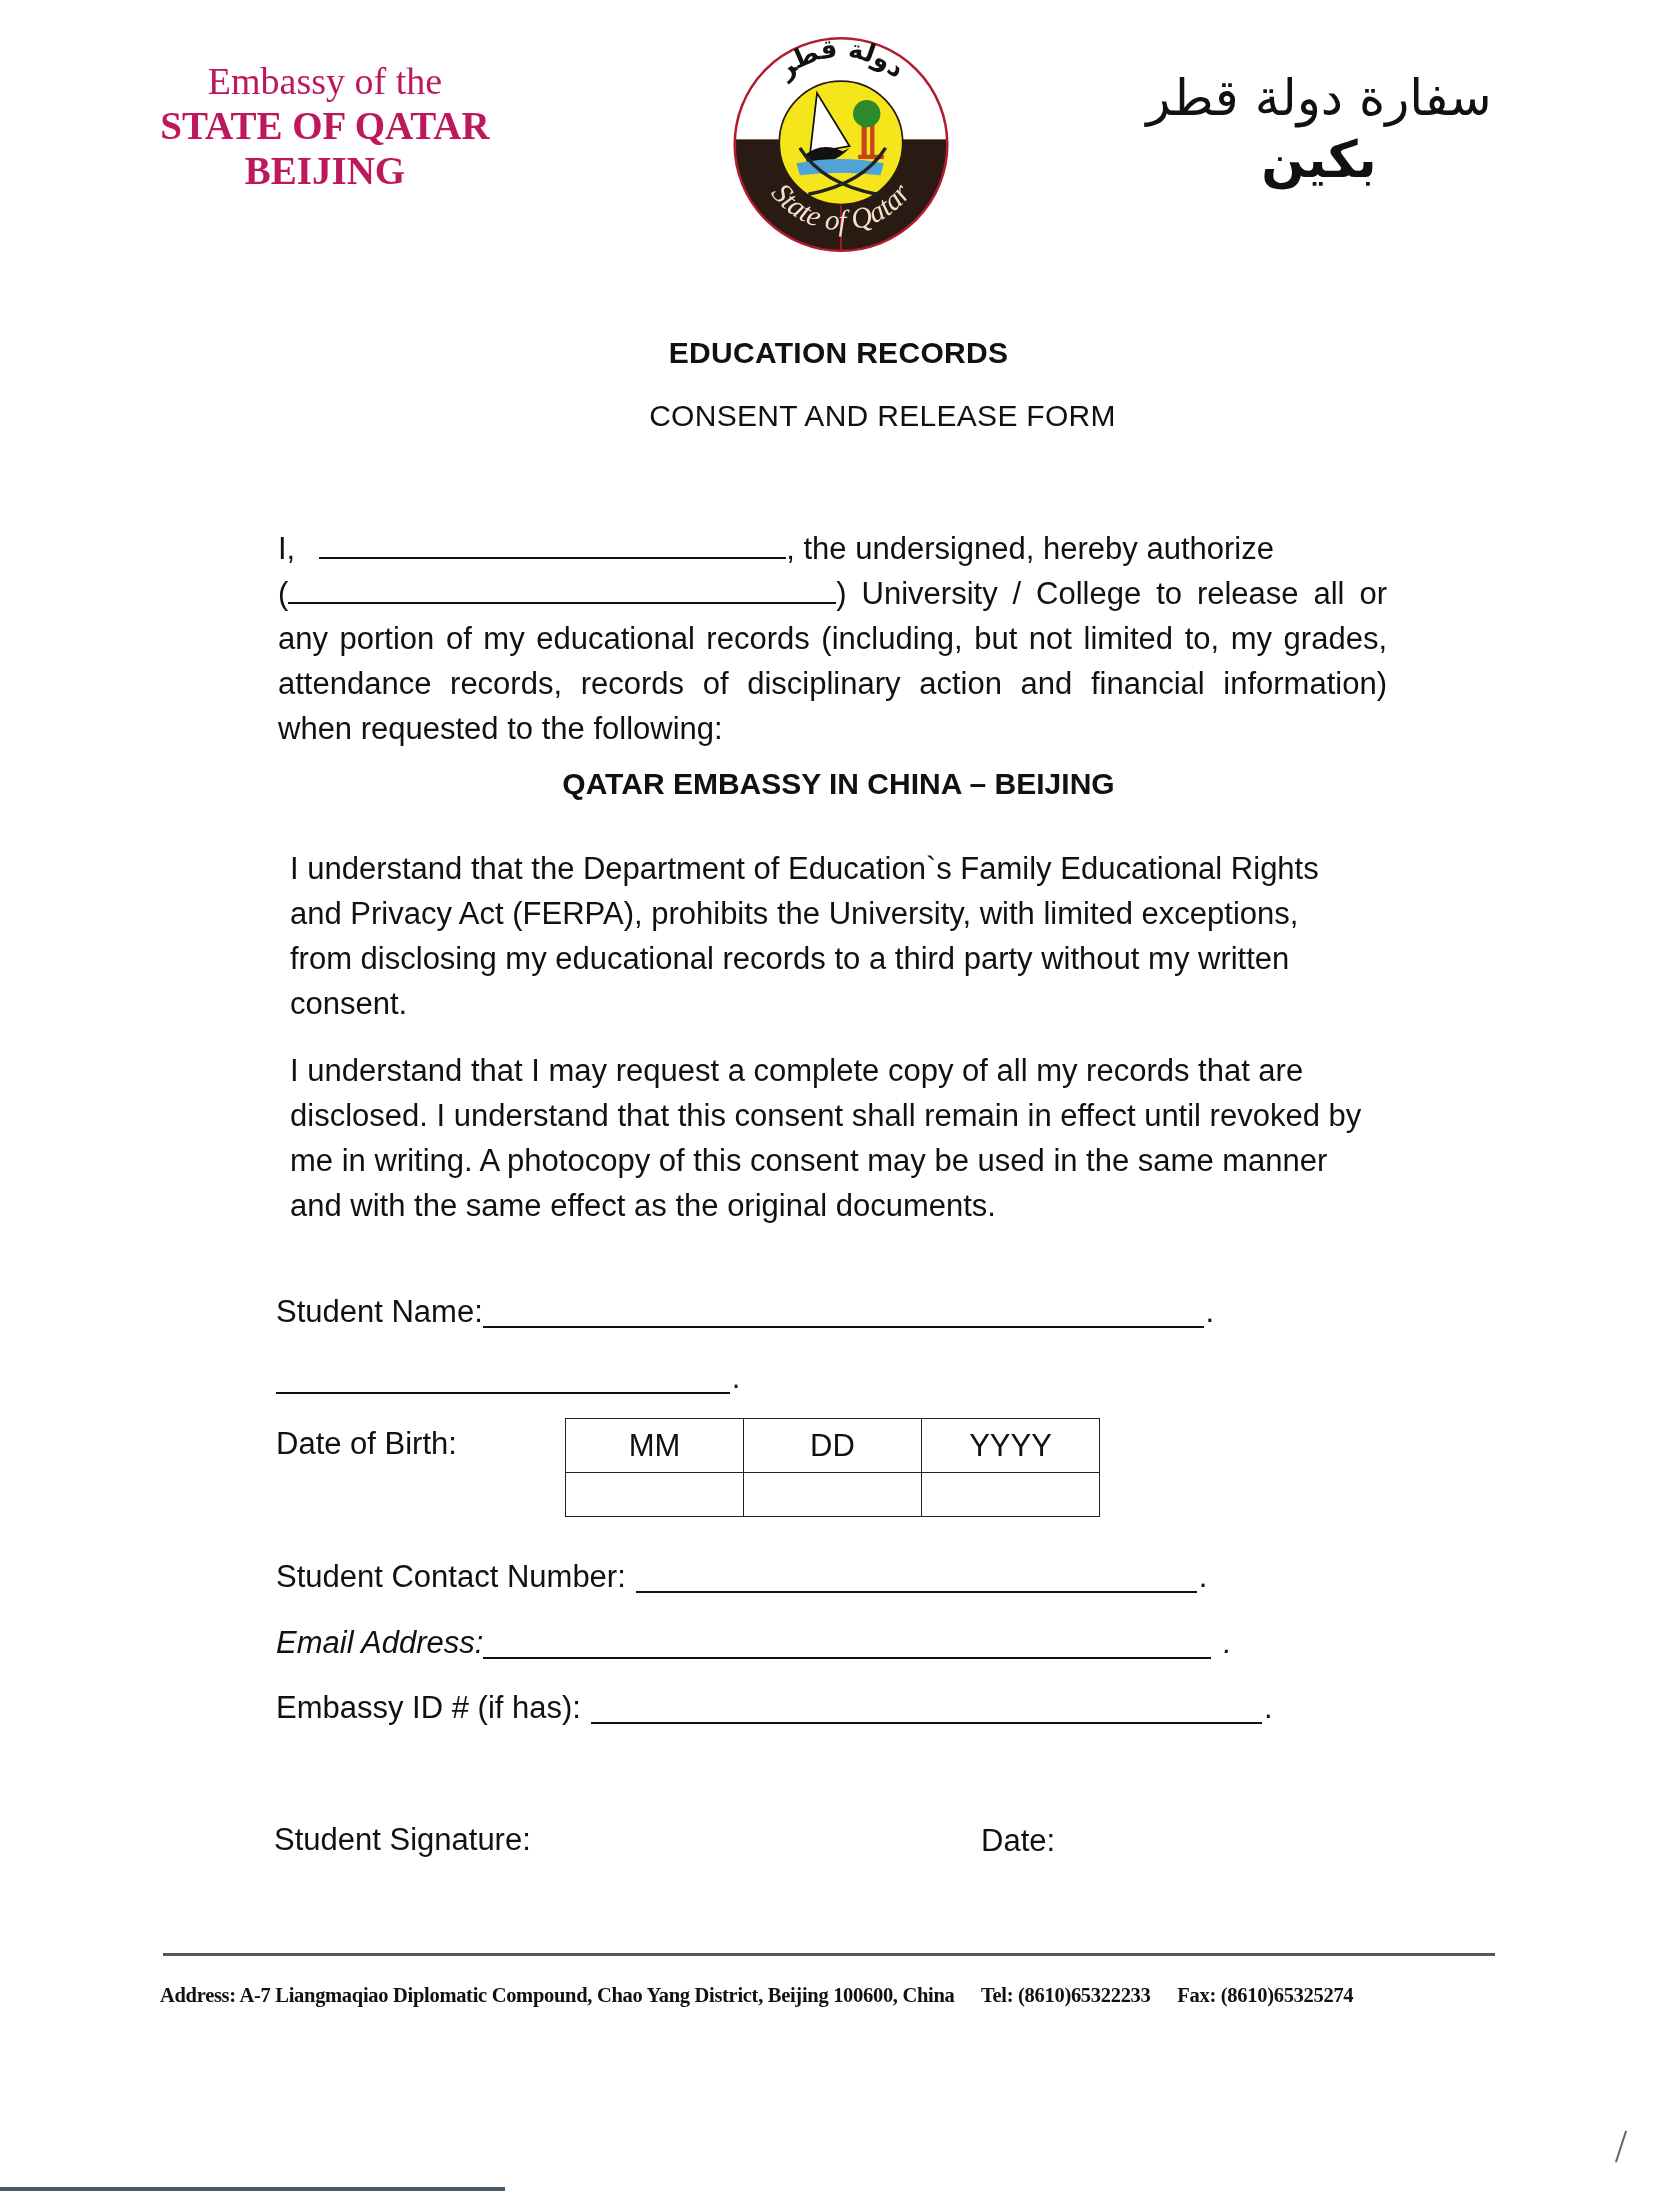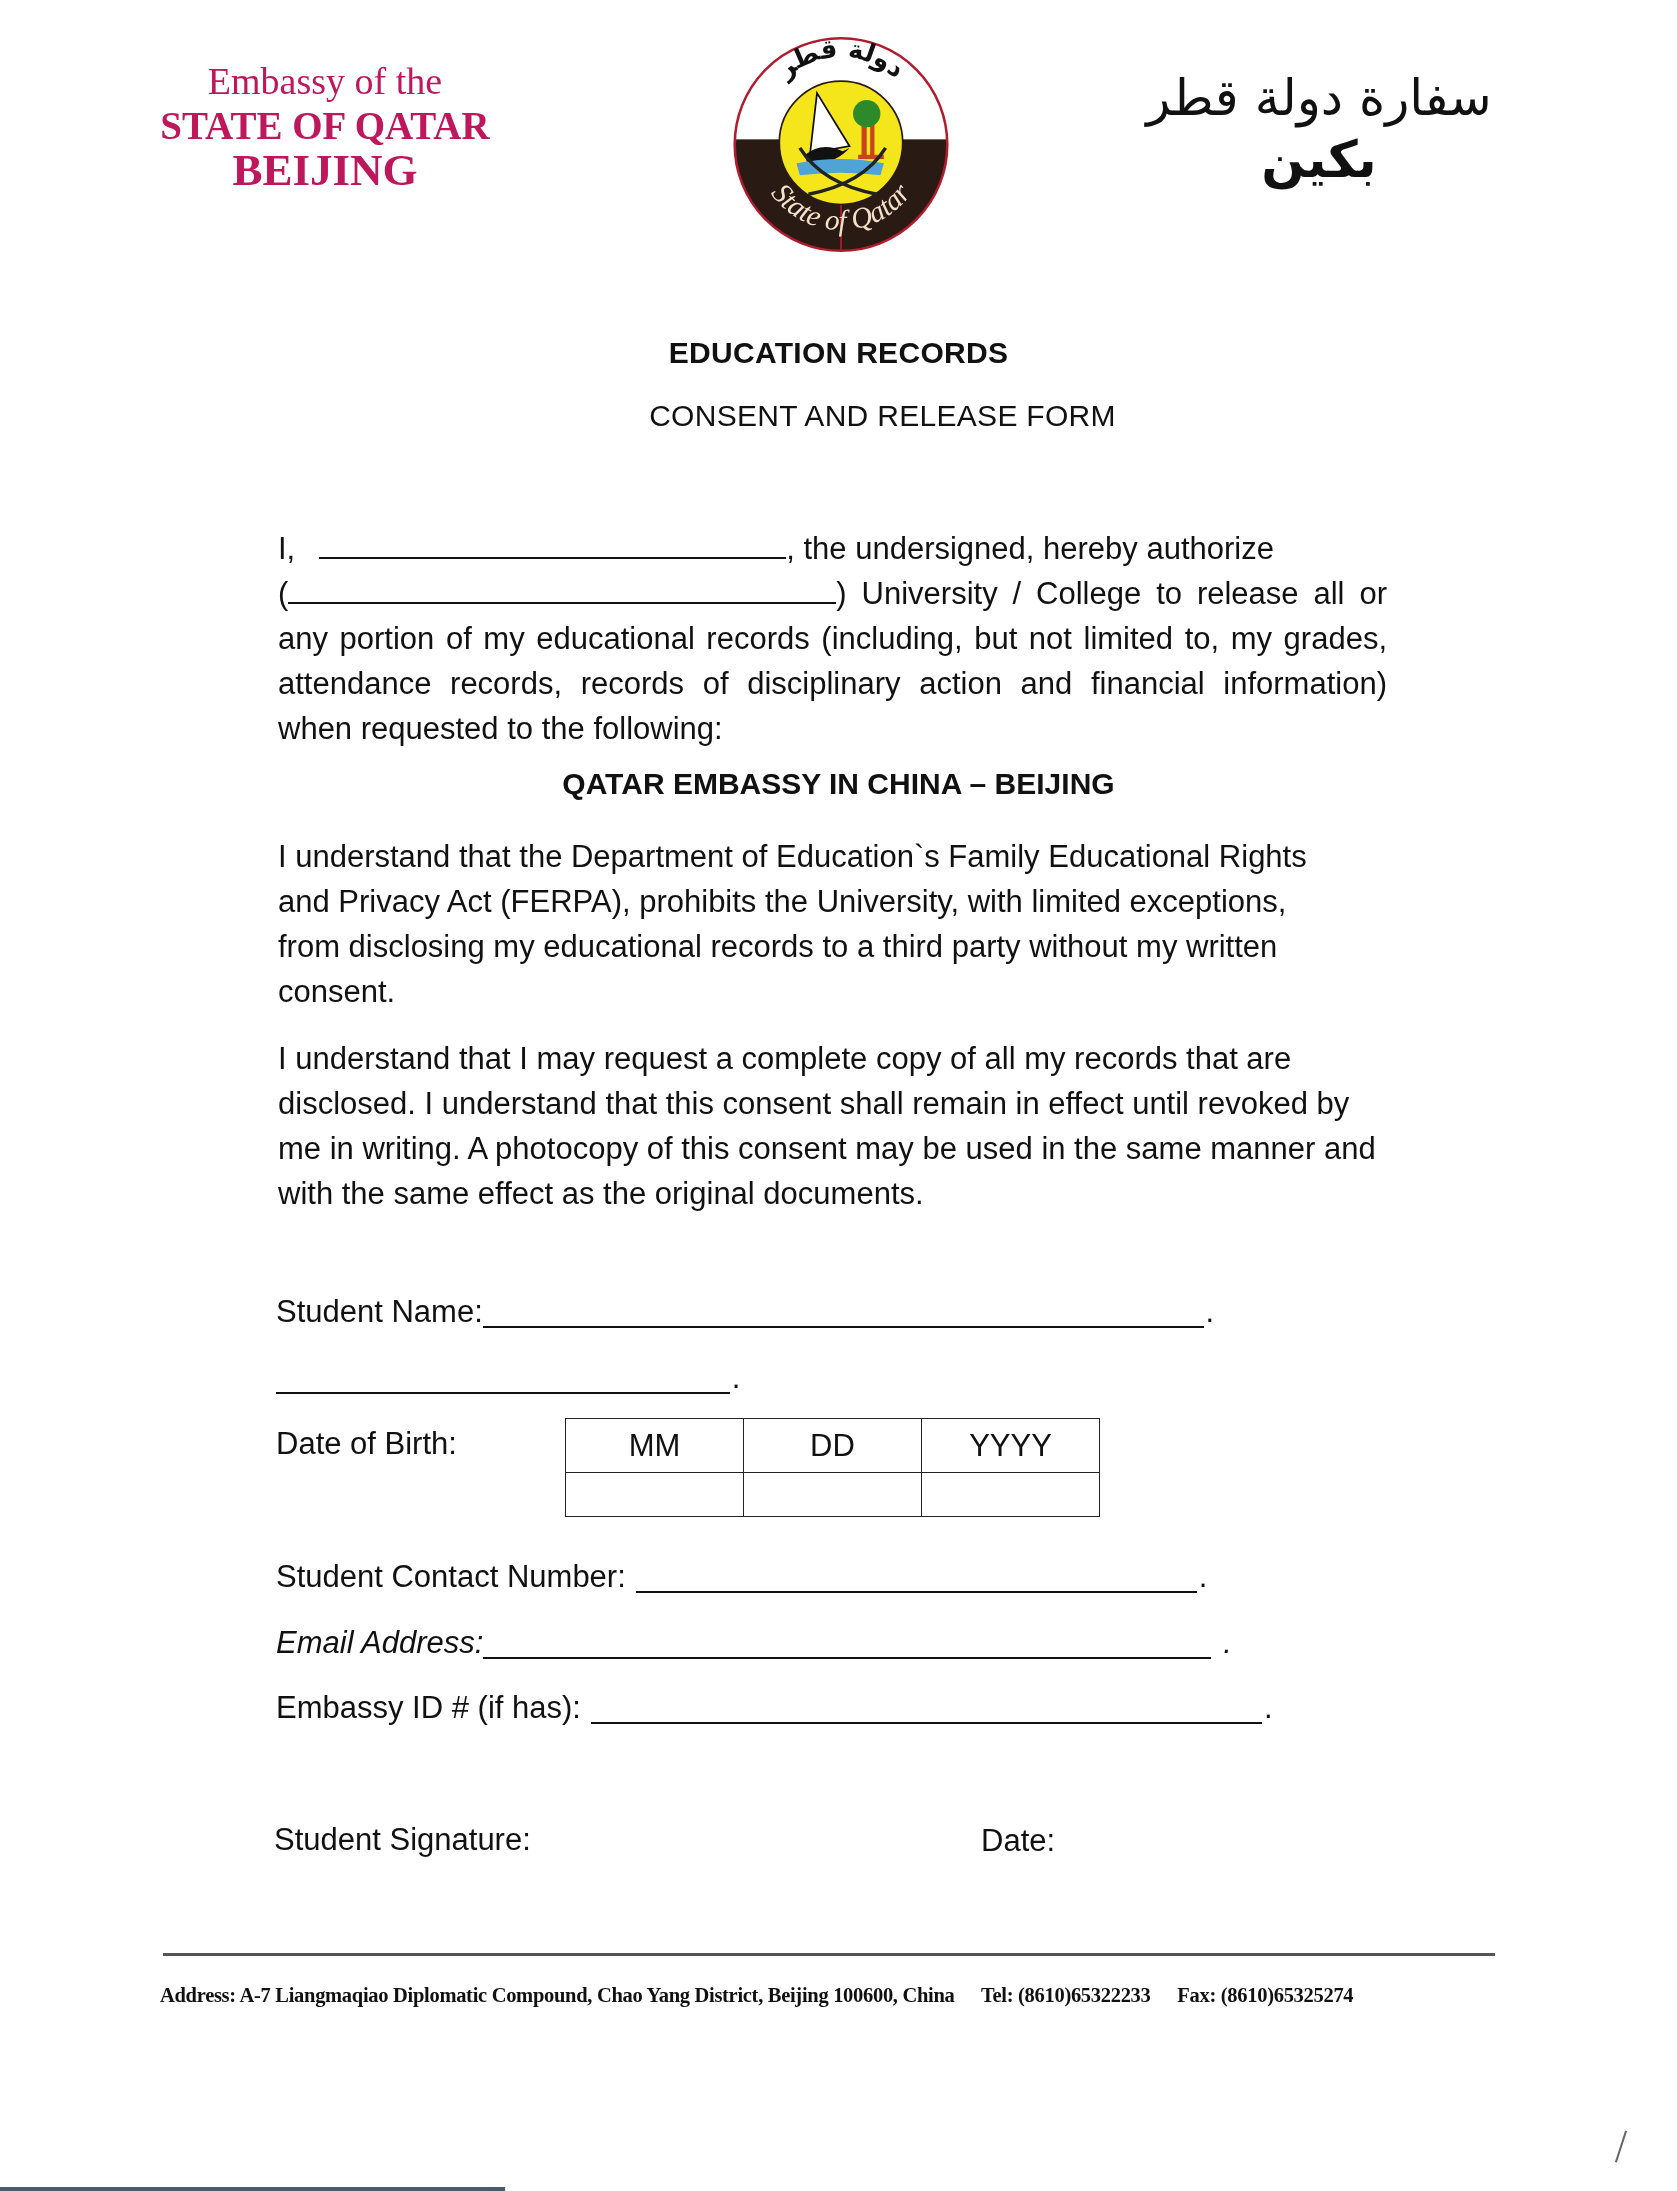--- a/index.html
+++ b/index.html
@@ -7,40 +7,40 @@
     width: 1677px; height: 2192px; background: #ffffff; position: relative; overflow: hidden;
     font-family: "Liberation Sans", "DejaVu Sans", sans-serif; color: #111;
   }
   .abs { position: absolute; }
   .serif { font-family: "Liberation Serif", "DejaVu Serif", serif; }
 
   
   .hdr-left { left: 128px; top: 60px; width: 394px; text-align: center; color: #be185d; }
   .hdr-left .l1 { font-size: 38px; line-height: 43px; }
   .hdr-left .l2 { font-size: 39px; line-height: 45px; font-weight: bold; }
-  .hdr-left .l3 { font-size: 45px; line-height: 45px; font-weight: bold; }
+  .hdr-left .l3 { font-size: 39px; line-height: 45px; font-weight: bold; }
 
   .emblem { left: 721px; top: 33px; width: 240px; height: 223px; }
 
   .hdr-right { left: 1139px; top: 67px; width: 360px; text-align: center; direction: rtl; }
   .hdr-right .a1 { font-size: 50px; line-height: 63px; font-family: "DejaVu Sans", sans-serif; }
   .hdr-right .a2 { font-size: 51px; line-height: 60px; font-weight: bold; font-family: "DejaVu Sans", sans-serif; }
 
   
   .title1 { left: 0; width: 1677px; top: 336px; text-align: center; font-size: 30px; font-weight: bold; letter-spacing: 0.3px; }
   .title2 { left: 0; width: 1677px; top: 399px; text-align: center; font-size: 30px; letter-spacing: 0.3px; padding-left: 44px; }
 
   
   .body-text { left: 278px; width: 1109px; font-size: 31px; line-height: 45px; }
   .para1 { top: 526px; text-align: justify; }
   .blank { display: inline-block; border-bottom: 2.6px solid #111; vertical-align: baseline; height: 26px; }
   .sub-heading { left: 0; width: 1677px; top: 767px; text-align: center; font-size: 30px; font-weight: bold; }
   .para2 { top: 834px; width: 1062px; }
   .para3 { top: 1036px; width: 1113px; }
-  .para2 p, .para3 p { margin: 0; }
+  .para2 p, .para3 p { margin: 12px; }
 
   
   .field { left: 276px; font-size: 31px; line-height: 38px; display: flex; align-items: flex-end; }
   .field .line { border-bottom: 2.6px solid #111; height: 26px; margin-bottom: 3.4px; }
   .field .dot { font-size: 31px; margin-left: 1.7px; }
 
   .dob-table { left: 565px; top: 1418px; border-collapse: collapse; }
   .dob-table td { border: 1.7px solid #222; width: 175px; text-align: center; font-size: 31px; }
   .dob-table tr.head td { height: 51px; }
   .dob-table tr.input td { height: 41px; }

